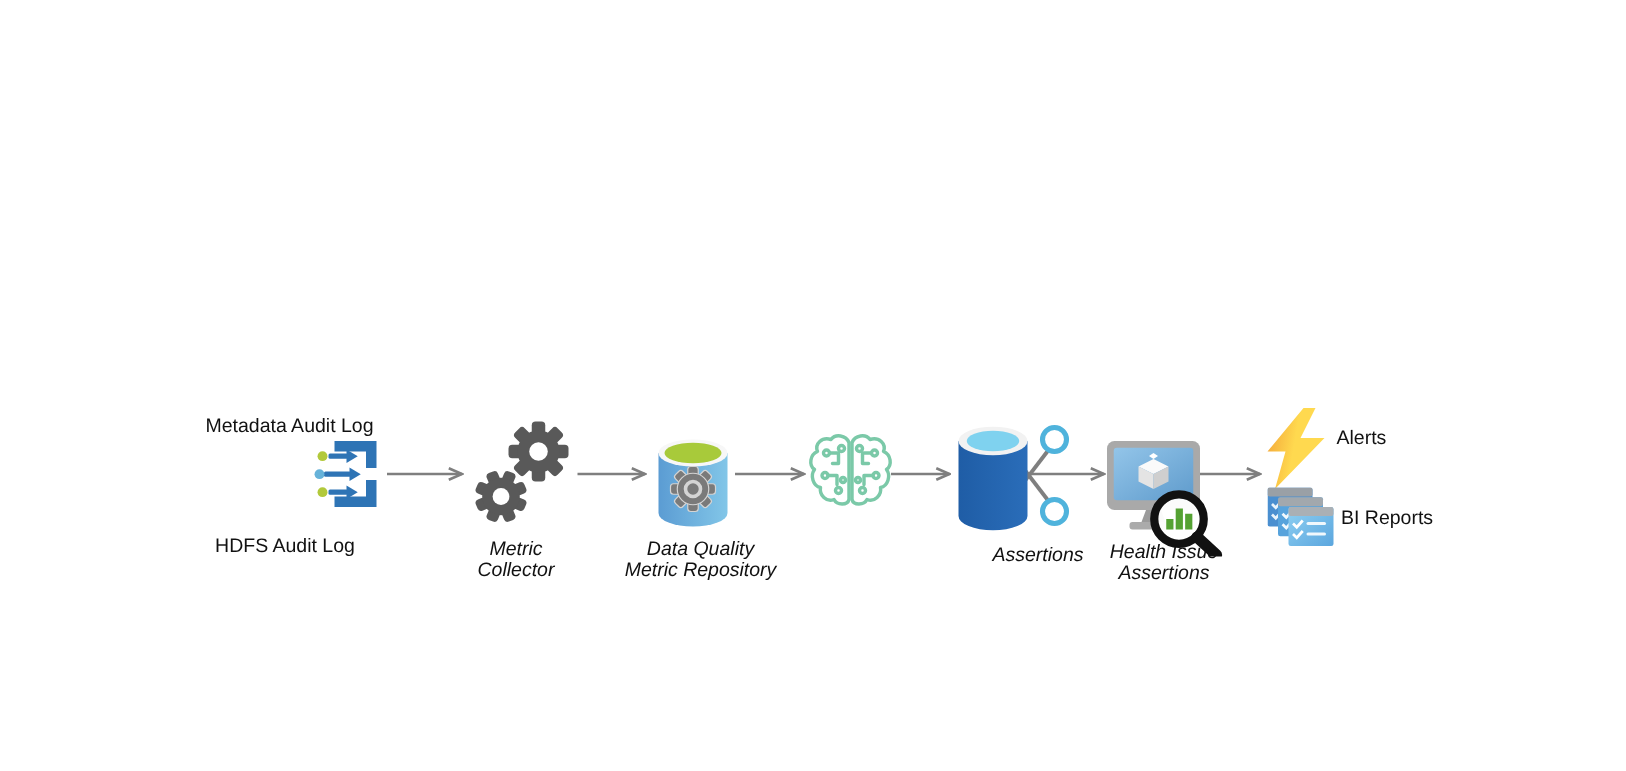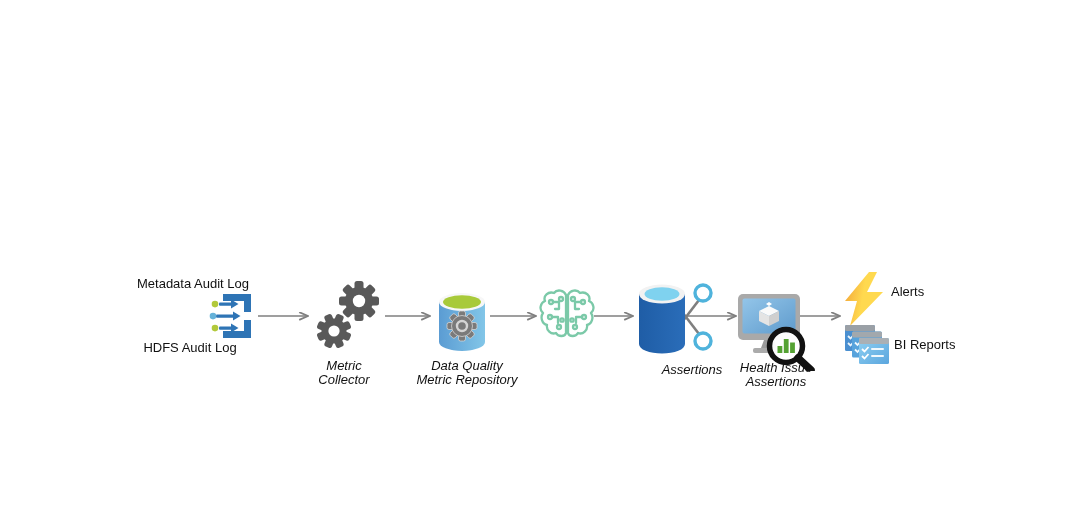--- a/index.html
+++ b/index.html
@@ -37,21 +37,21 @@
     </g>
     <g>
       <line x1="676" y1="259" x2="699" y2="289" stroke="#7f7f7f" stroke-width="2.6"></line>
       <line x1="676" y1="285" x2="699" y2="255" stroke="#7f7f7f" stroke-width="2.6"></line>
       <circle cx="703" cy="248" r="8" fill="#ffffff" stroke="#4fb3dc" stroke-width="3.4"></circle>
       <circle cx="703" cy="296" r="8" fill="#ffffff" stroke="#4fb3dc" stroke-width="3.4"></circle>
     </g>
   </svg>
 
   <div class="label" style="left:126px;top:232px;width:134px">Metadata Audit Log</div>
-  <div class="label" style="left:123px;top:296px;width:134px">HDFS Audit Log</div>
+  <div class="label" style="left:123px;top:312px;width:134px">HDFS Audit Log</div>
 
   <svg class="abs" style="left:209px;top:246px" width="46" height="50" viewBox="0 0 46 50">
     <g fill="#2e74b5">
       <path d="M14,3 H42 V21 H35 V10 H14 Z"></path>
       <path d="M35,29 H42 V47 H14 V40 H35 Z"></path>
       <rect x="10" y="11.4" width="13" height="3.4" rx="1"></rect>
       <polygon points="22,8.6 29.5,13.1 22,17.6"></polygon>
       <rect x="7" y="23.4" width="18" height="3.4" rx="1"></rect>
       <polygon points="24,20.6 31.5,25.1 24,29.6"></polygon>
       <rect x="10" y="35.4" width="13" height="3.4" rx="1"></rect>

